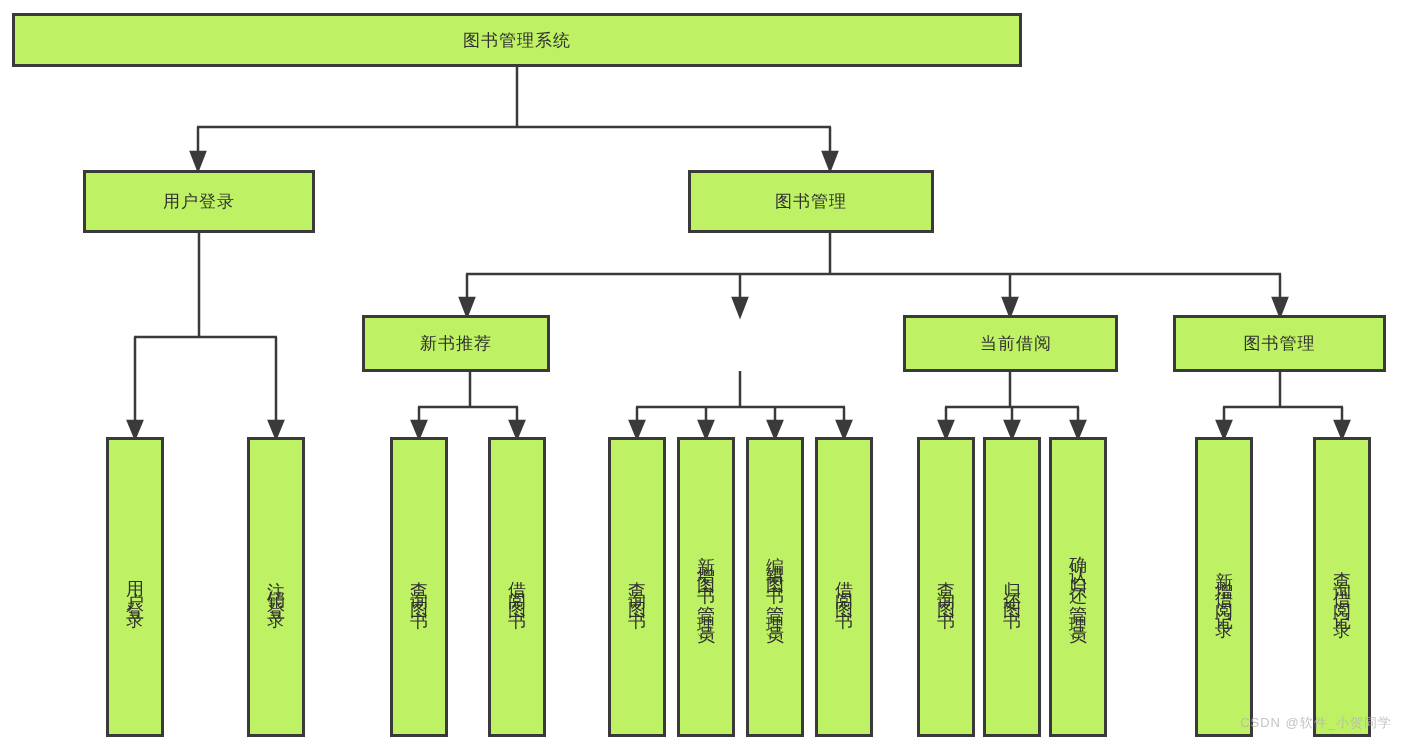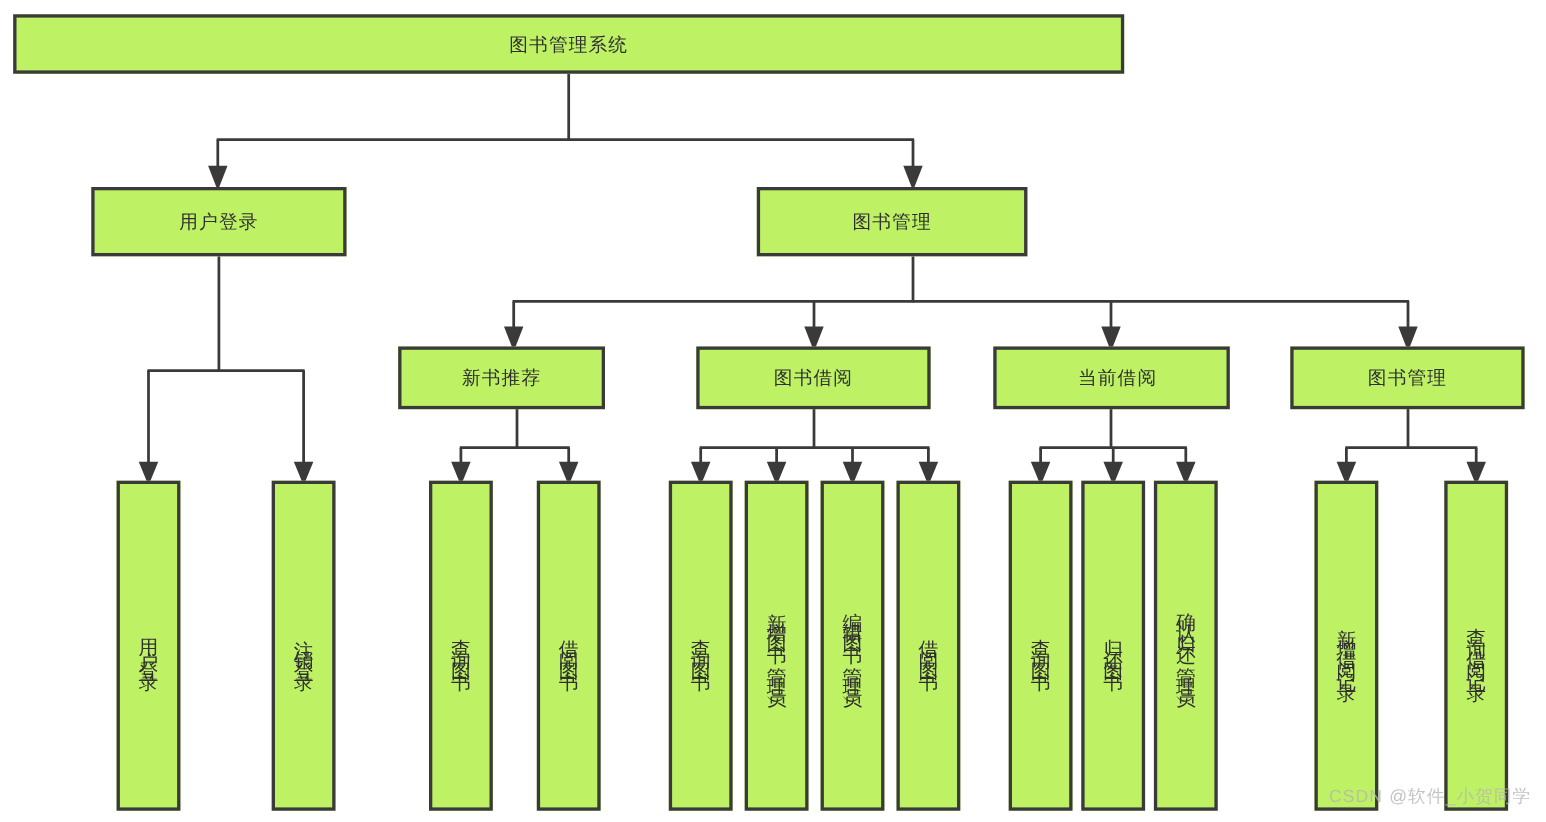--- a/index.html
+++ b/index.html
@@ -39,21 +39,21 @@
     text-orientation: mixed;
     font-size: 18px;
     letter-spacing: 10px;
     line-height: 1;
     color: var(--text);
   }
   .watermark {
     position: absolute;
     right: 13px;
     top: 714px;
-    font-size: 16px;
+    font-size: 13px;
     color: var(--wm);
     opacity: 0.8;
     letter-spacing: 1px;
     z-index: 5;
     white-space: nowrap;
   }
 </style>
 </head>
 <body>
 
@@ -128,23 +128,20 @@
   <div class="box" style="left:83px; top:170px; width:232px; height:63px;">
     <span>用户登录</span>
   </div>
   <div class="box" style="left:688px; top:170px; width:246px; height:63px;">
     <span>图书管理</span>
   </div>
 
   <div class="box" style="left:362px; top:315px; width:188px; height:57px;">
     <span>新书推荐</span>
   </div>
-  <div class="box" style="left:633px; top:315px; width:213px; height:57px;">
-    <span>图书借阅</span>
-  </div>
   <div class="box" style="left:903px; top:315px; width:215px; height:57px;padding-left:11px;">
     <span>当前借阅</span>
   </div>
   <div class="box" style="left:1173px; top:315px; width:213px; height:57px;">
     <span>图书管理</span>
   </div>
 
   <div class="box vbox" style="left:106px;">
     <span class="vtext">用户登录</span>
   </div>

